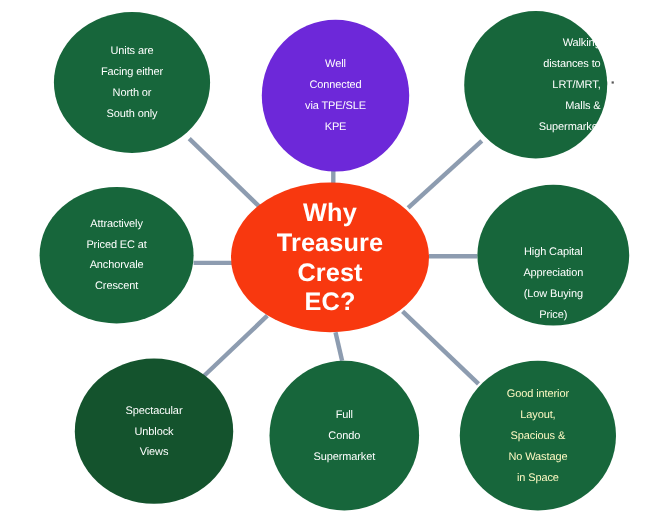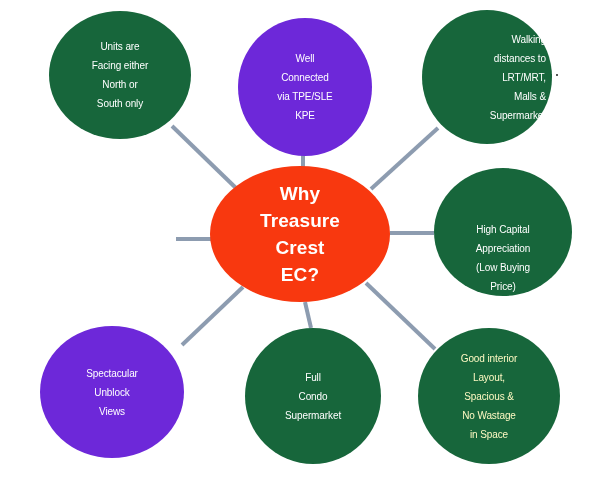--- a/index.html
+++ b/index.html
@@ -44,21 +44,21 @@
   }
   .node-spoke {
     background: #17663B;
     font-size: 10px;
     line-height: 19px;
     letter-spacing: -0.1px;
   }
   .node-center {
     background: #F8380F;
     font-weight: bold;
-    font-size: 19px;
+    font-size: 23px;
     line-height: 27px;
     letter-spacing: 0.1px;
   }
   .artifact {
     position: absolute;
     background: #3a3a3a;
     opacity: 0.85;
   }
 </style>
 </head>
@@ -118,18 +118,24 @@
 Layout,
 Spacious &amp;
 No Wastage
 in Space</span>
     </div>
     <div class="node node-spoke" style="left: 245px; top: 328px; width: 136px; height: 136px; background: rgb(23, 102, 59); color: rgb(255, 255, 255);">
       <span class="label">Full
 Condo
 Supermarket</span>
     </div>
-    <div class="node node-spoke" style="left: 40px; top: 326px; width: 144px; height: 132px; background: #6d28d9; color: rgb(255, 255, 255); justify-content: flex-end;">
+    <div class="node node-spoke" style="left: 68px; top: 326px; width: 144px; height: 132px; background: #14532d; color: rgb(255, 255, 255); justify-content: flex-end;">
       <span class="label">Spectacular
 Unblock
 Views</span>
     </div>
+    <div class="node node-spoke" style="left: 36px; top: 170px; width: 140px; height: 124px; background: rgb(23, 102, 59); color: rgb(255, 255, 255);">
+      <span class="label">Attractively
+Priced EC at
+Anchorvale
+Crescent</span>
+    </div>
   </div>
 
 </body></html>

